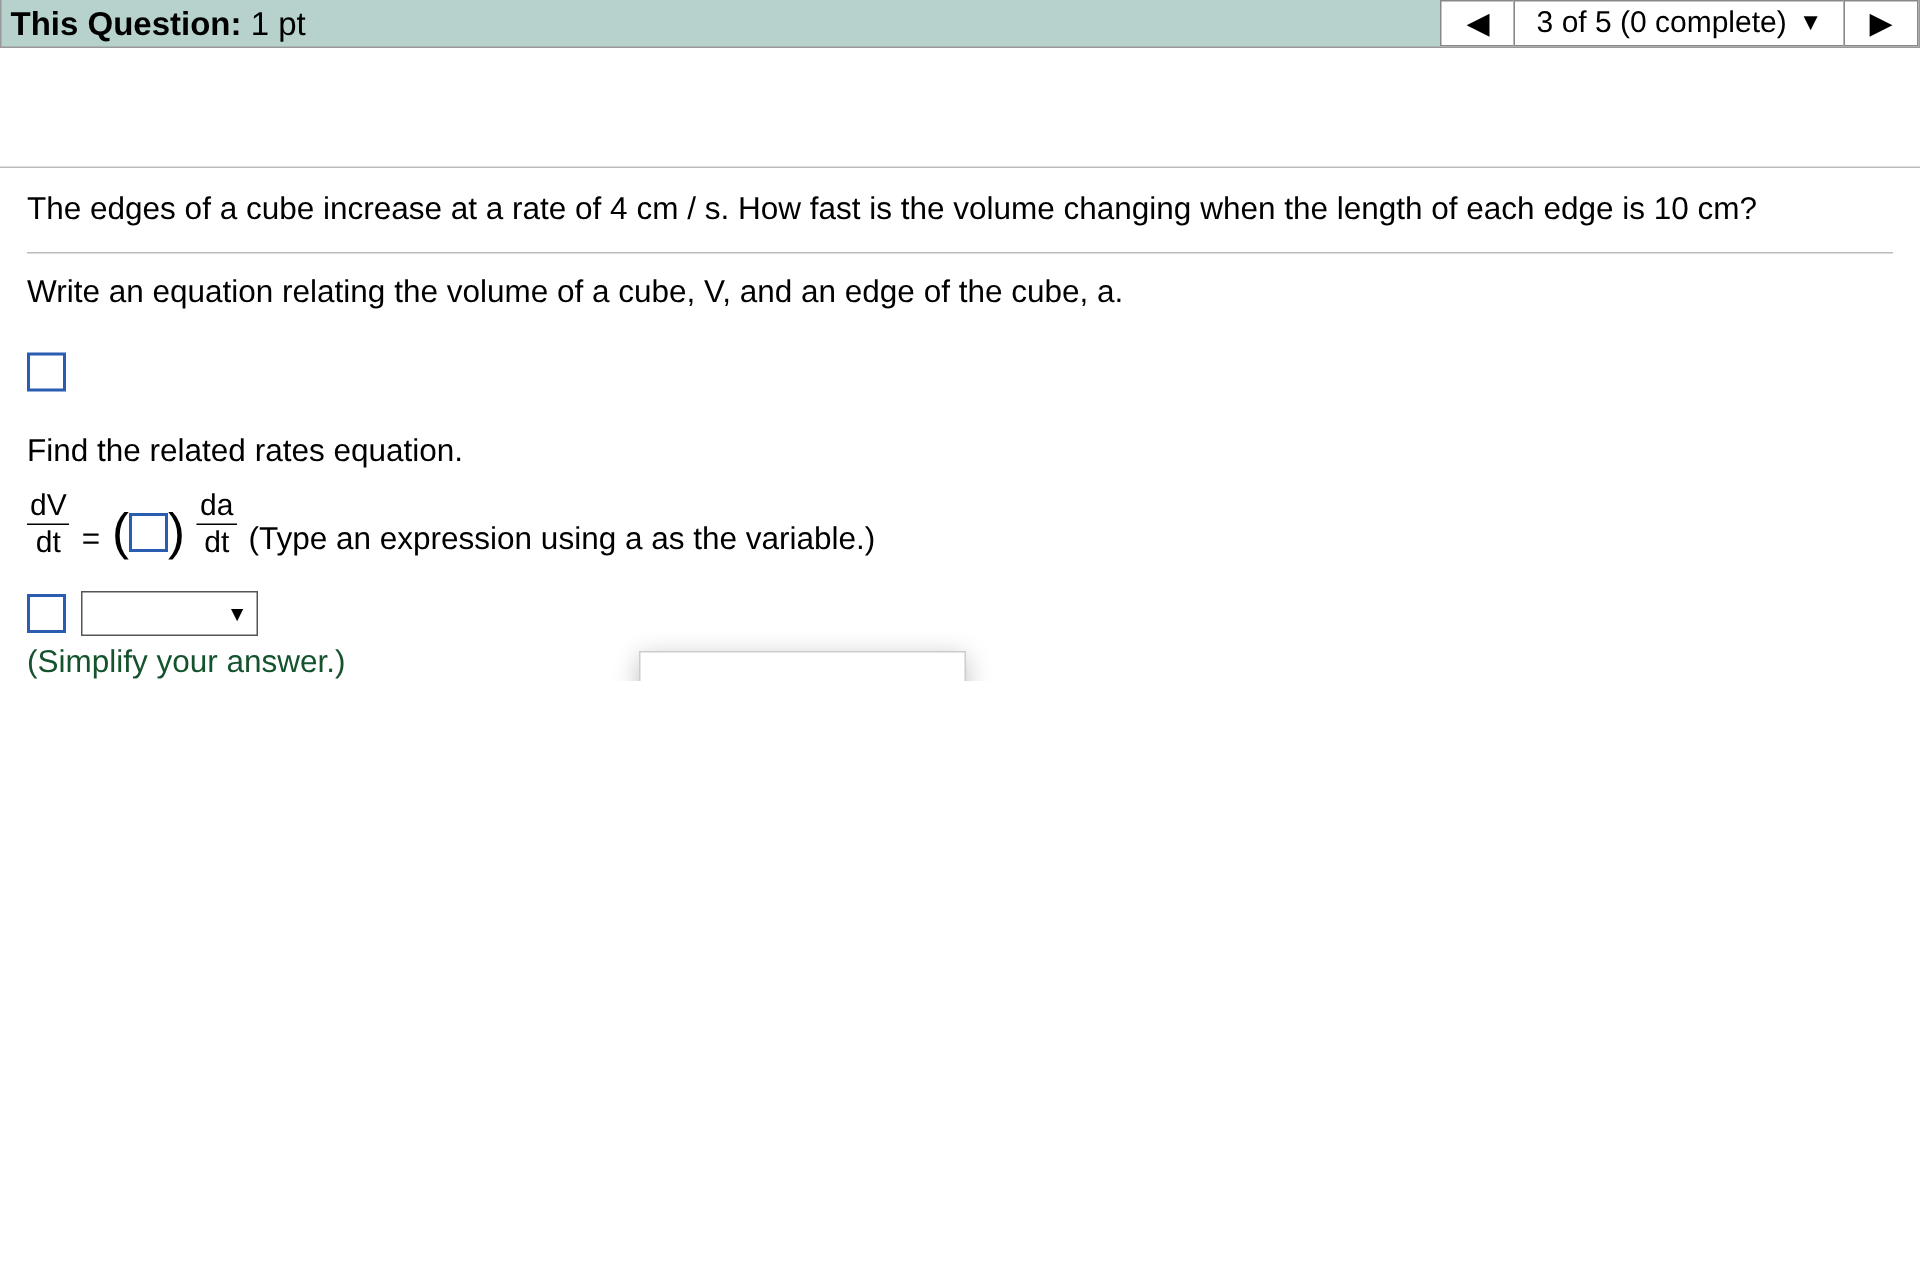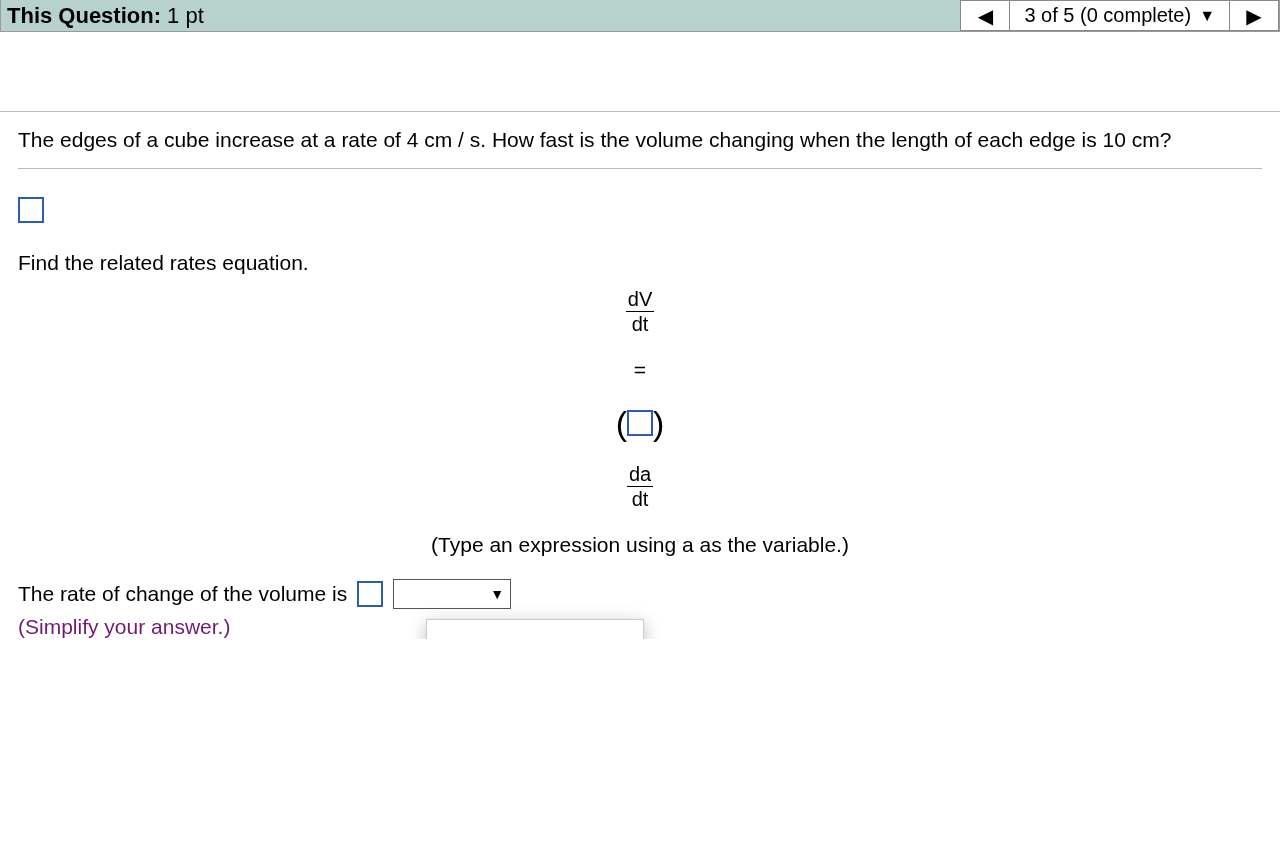--- a/index.html
+++ b/index.html
@@ -52,25 +52,24 @@
   .answer-box {
     display: inline-block;
     width: 26px;
     height: 26px;
     border: 2px solid #2a5db0;
     vertical-align: middle;
   }
   .mt { margin-top: 28px; }
   .eqline {
     display: flex;
-    align-items: center;
-    gap: 24px;
+    align-items: flex-end;
+    gap: 8px;
     font-size: 21px;
     margin-top: 14px;
-    flex-direction: column;
   }
   .frac {
     display: inline-flex;
     flex-direction: column;
     align-items: center;
     line-height: 1;
     font-size: 20px;
   }
   .frac .num { border-bottom: 1.5px solid #000; padding: 0 2px 2px; }
   .frac .den { padding-top: 2px; }
@@ -109,21 +108,21 @@
     border: 1px solid #ccc;
     box-shadow: 0 4px 16px rgba(0,0,0,0.25);
     padding: 24px 0 14px 0;
   }
   .dropdown-item {
     padding: 10px 0 10px 36px;
     font-size: 20px;
     cursor: pointer;
   }
   .dropdown-item.selected { background: #eeeeee; }
-  .simplify { color: #701a75; margin-top: 6px; font-size: 21px; padding-left: 0; }
+  .simplify { color: #14532d; margin-top: 6px; font-size: 21px; padding-left: 0; }
   sup { font-size: 0.7em; vertical-align: super; line-height: 0; }
 </style>
 </head>
 <body>
 
 <div class="header">
   <div class="header-left">
     <span class="bold">This Question:</span><span> 1 pt</span>
   </div>
   <div class="header-right">
@@ -139,20 +138,21 @@
     </div>
   </div>
 </div>
 
 <div class="spacer"></div>
 
 <div class="content">
 
   <div class="question-main">The edges of a cube increase at a rate of 4 cm / s. How fast is the volume changing when the length of each edge is 10 cm?</div>
 
+  <div class="sub">Write an equation relating the volume of a cube, V, and an edge of the cube, a.</div>
 
   <div class="mt">
     <span class="answer-box"></span>
   </div>
 
   <div class="sub mt">Find the related rates equation.</div>
 
   <div class="eqline">
     <span class="frac">
       <span class="num">dV</span>
@@ -165,21 +165,20 @@
       <span class="paren">)</span>
     </span>
     <span class="frac">
       <span class="num">da</span>
       <span class="den">dt</span>
     </span>
     <span class="instruction-blue">(Type an expression using a as the variable.)</span>
   </div>
 
   <div class="rate-line">
-    <span>The rate of change of the volume is</span>
     <span class="answer-box"></span>
     <span class="select-box">
       <span class="select-caret">▼</span>
     </span>
 
     <div class="dropdown" id="unit-dropdown">
         <div class="dropdown-item selected">cm.</div>
         <div class="dropdown-item">cm<sup>3</sup> / sec.</div>
         <div class="dropdown-item">cm<sup>3</sup>.</div>
         <div class="dropdown-item">cm<sup>2</sup>.</div>

